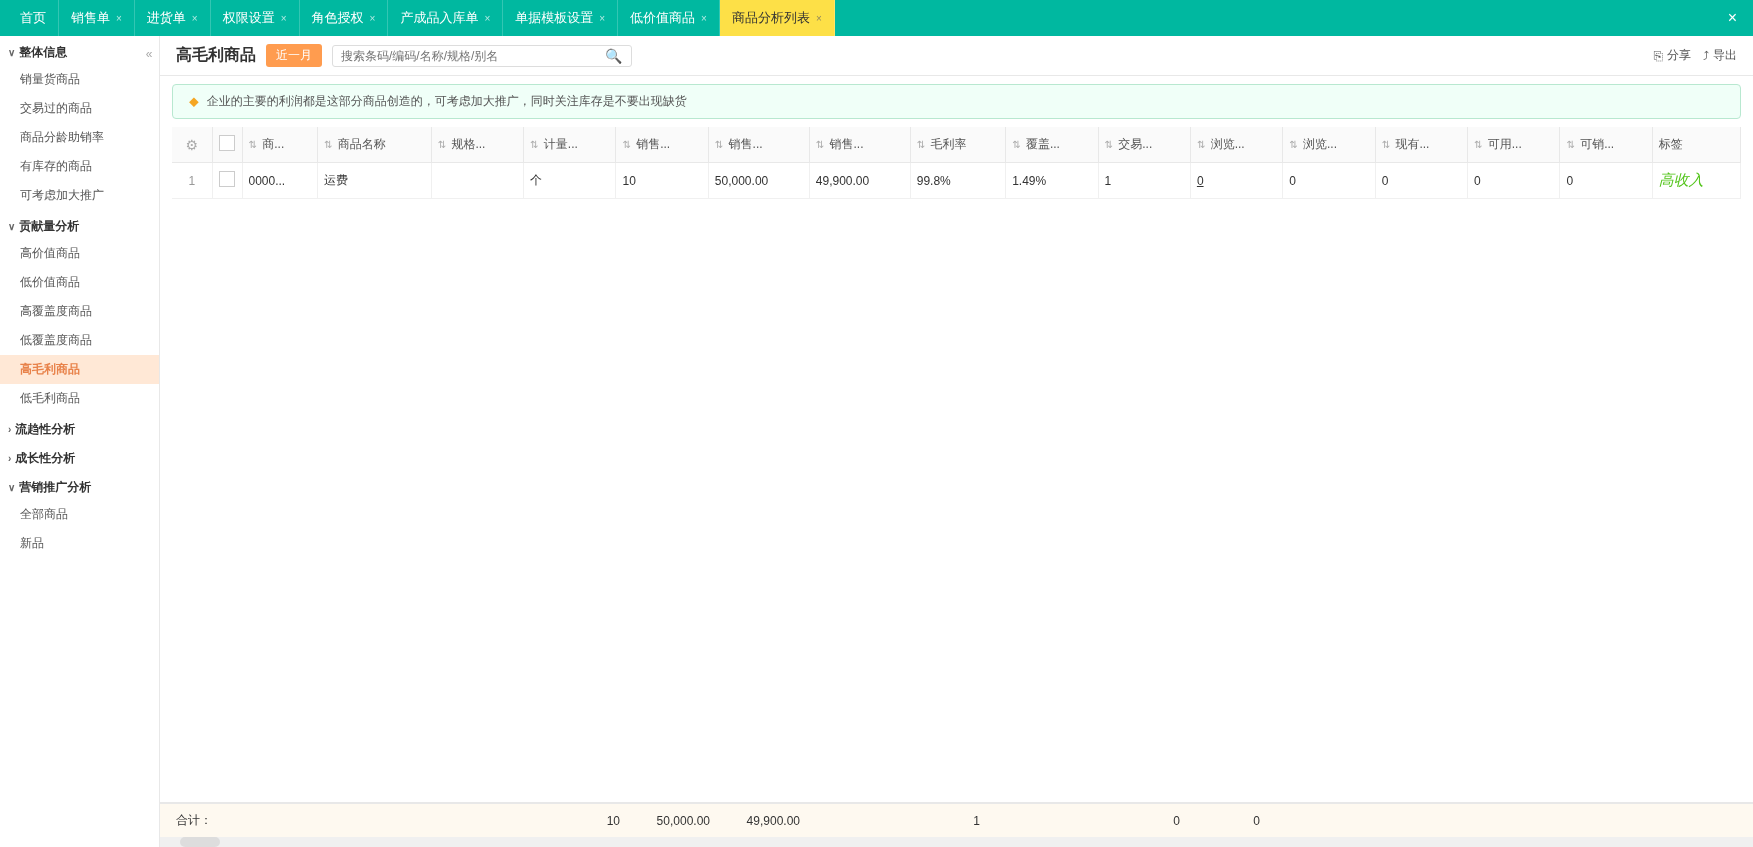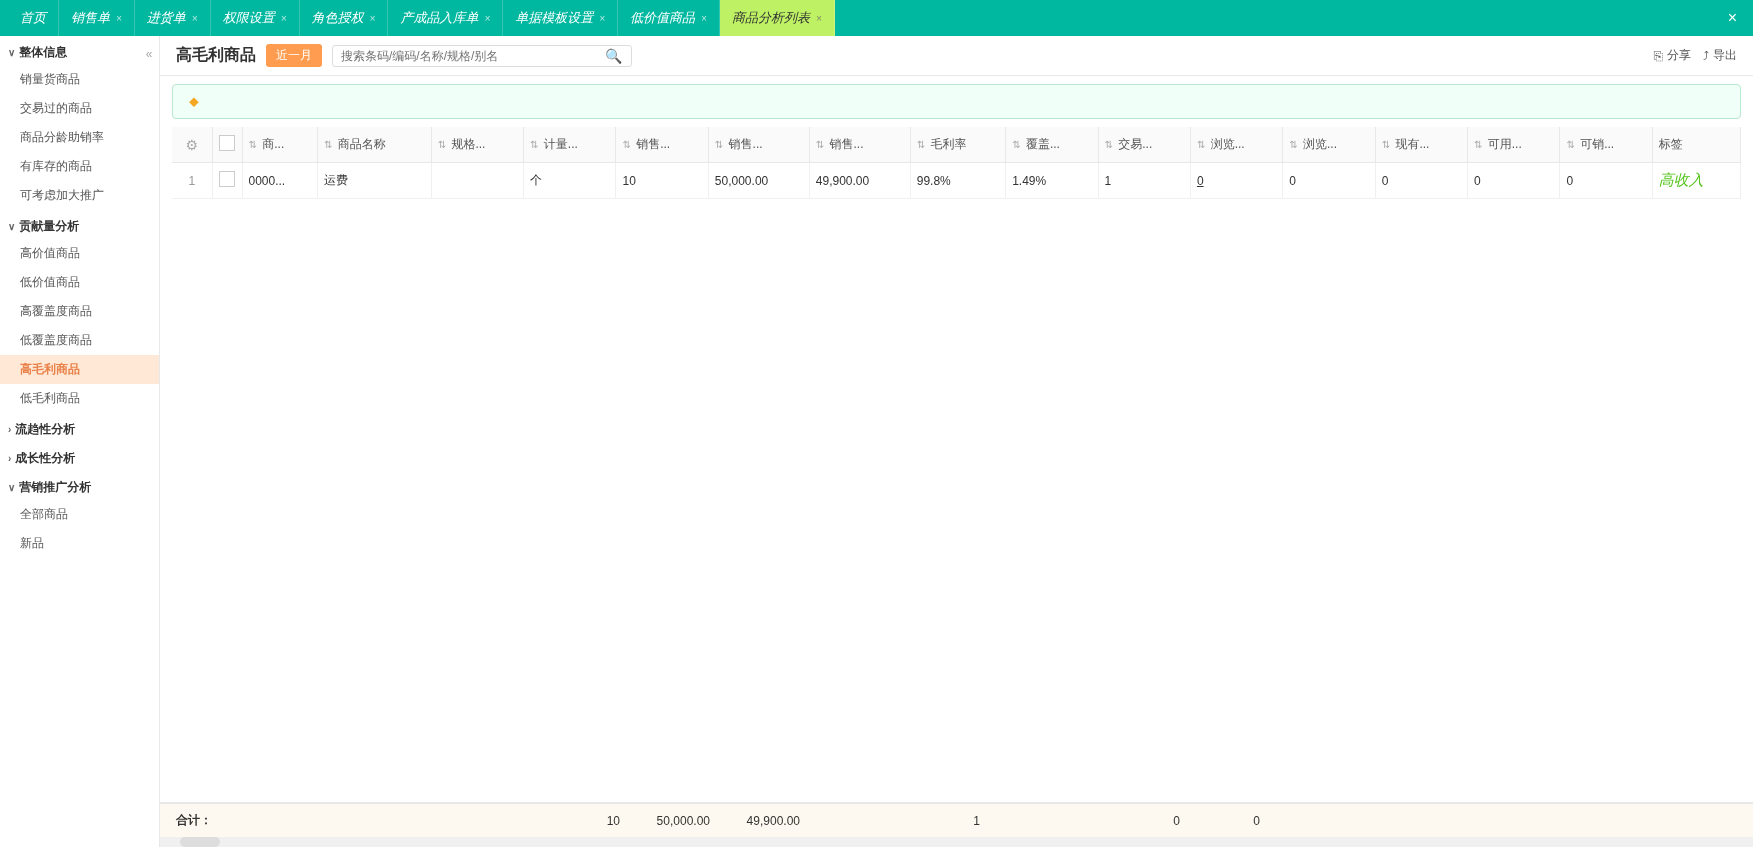--- a/index.html
+++ b/index.html
@@ -19,25 +19,24 @@
       color: #fff;
       padding: 0 12px;
       height: 36px;
       display: flex;
       align-items: center;
       cursor: pointer;
       white-space: nowrap;
       font-size: 13px;
       gap: 4px;
       border-right: 1px solid rgba(255,255,255,0.2);
-      font-style: italic;
     }
     .nav-tab:first-child { border-right: 1px solid rgba(255,255,255,0.2); }
     .nav-tab.active {
-      background: #bef264;
+      background: #fde047;
       color: #333;
     }
     .nav-tab .close-btn {
       font-size: 10px;
       opacity: 0.7;
       cursor: pointer;
       margin-left: 2px;
     }
     .nav-tab.active .close-btn { color: #666; }
     .nav-close-all {
@@ -248,21 +247,21 @@
       background: #fef9f0;
       border-top: 2px solid #e8e8e8;
       display: flex;
       align-items: center;
       padding: 8px 16px;
       flex-shrink: 0;
       font-size: 12px;
       color: #333;
       gap: 20px;
     }
-    .footer-total .label { font-weight: bold; margin-right: 8px; }
+    .footer-total .label { font-weight: normal; margin-right: 8px; }
 
     
     .scroll-bar-wrap {
       background: #f0f0f0;
       height: 10px;
       flex-shrink: 0;
     }
 
     .checkbox-cell { width: 16px; height: 16px; border: 1px solid #ccc; display: inline-block; background: #fff; }
   </style>
@@ -368,20 +367,21 @@
         </div>
         <div class="action-btn">
           <span>⤴</span>
           <span>导出</span>
         </div>
       </div>
     </div>
 
     <div class="info-banner">
       <span class="info-icon">⬥</span>
+      <span>企业的主要的利润都是这部分商品创造的，可考虑加大推广，同时关注库存是不要出现缺货</span>
     </div>
 
     <div class="table-wrap">
       <table>
         <thead>
           <tr>
             <th>
               <span class="settings-icon">⚙</span>
             </th>
             <th>

